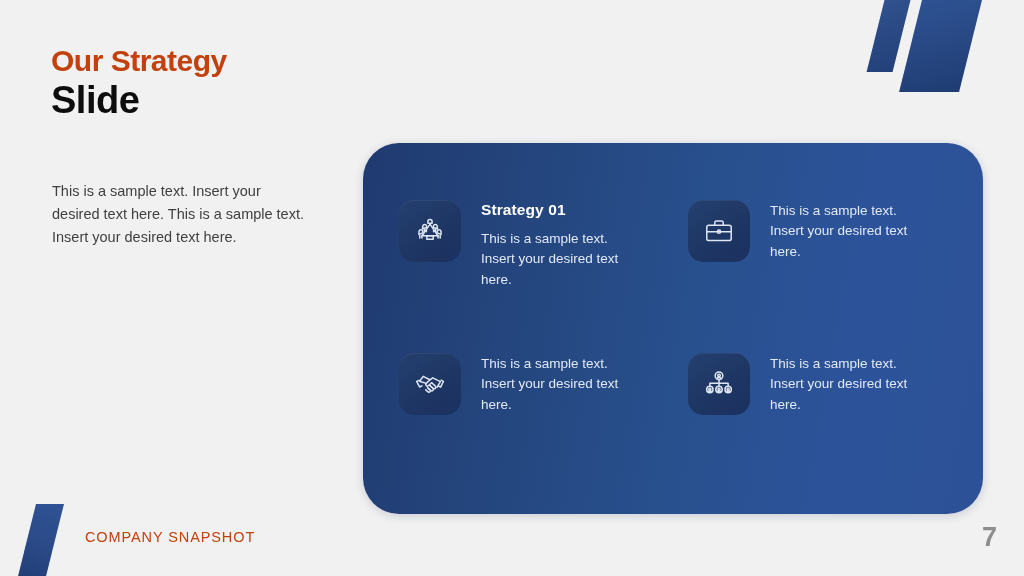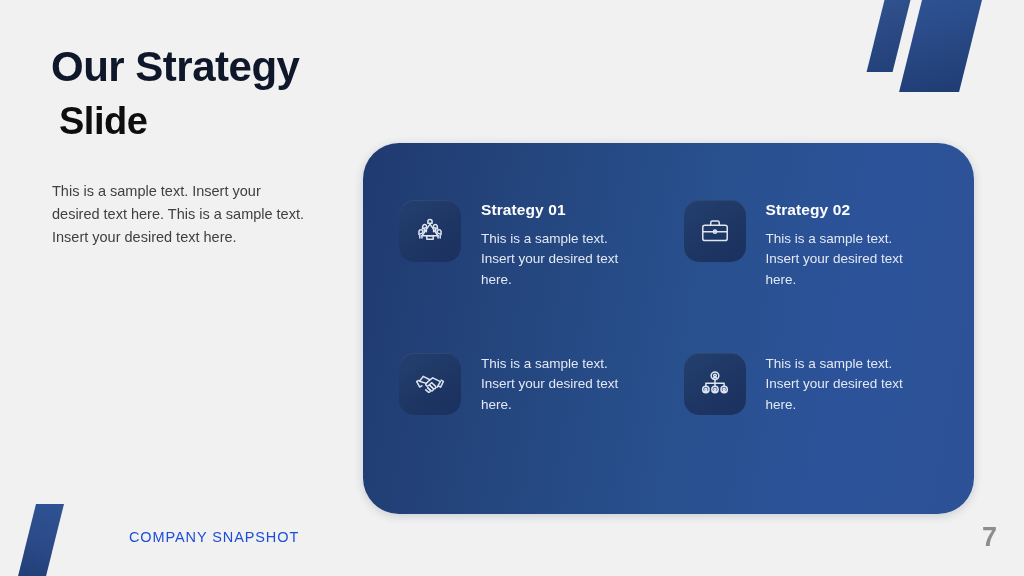--- a/index.html
+++ b/index.html
@@ -45,34 +45,34 @@
   }
 
   
   .title-block {
     position: absolute;
     left: 51px;
     top: 44px;
     width: 300px;
   }
   .title-line1 {
-    font-size: 42px;
+    font-size: 30px;
     font-weight: bold;
     letter-spacing: -0.5px;
-    color: #0f172a;
+    color: #c2410c;
     line-height: 1.1;
     margin: 0;
   }
   .title-line2 {
     font-size: 38px;
     font-weight: bold;
     letter-spacing: -0.5px;
     color: #0d0d0d;
     line-height: 1.25;
-    margin: 8px;
+    margin: 0;
   }
 
   .lead-text {
     position: absolute;
     left: 52px;
     top: 180px;
     width: 252px;
     font-size: 14.5px;
     line-height: 1.58;
     color: #3f3f3f;
@@ -81,20 +81,21 @@
   
   .panel {
     position: absolute;
     left: 363px;
     top: 143px;
     width: 611px;
     height: 371px;
     border-radius: 36px;
     background: linear-gradient(100deg, #1f3a70 0%, #234279 18%, #28508d 52%, #2c539a 78%, #2d5196 100%);
     box-shadow: 0 2px 10px rgba(20, 40, 80, 0.18);
+    padding-left: 9px;
   }
 
   .grid {
     position: absolute;
     left: 36px;
     top: 57px;
     right: 28px;
     bottom: 40px;
     display: grid;
     grid-template-columns: 1fr 1fr;
@@ -149,22 +150,21 @@
     max-width: 152px;
   }
 
   
   .footer-label {
     position: absolute;
     left: 85px;
     top: 529px;
     font-size: 14.5px;
     letter-spacing: 0.9px;
-    color: #1d4ed8;
-    margin-left: 44px;
+    color: #c2410c;
   }
   .page-number {
     position: absolute;
     right: 27px;
     top: 522px;
     font-size: 27px;
     font-weight: bold;
     color: #8d8d8d;
   }
 </style>
@@ -210,21 +210,20 @@
       <div class="item">
         <div class="icon-tile">
           <svg viewBox="0 0 32 32">
             <rect x="4.5" y="10.5" width="23" height="14.5" rx="2"></rect>
             <path d="M12 10.5 V8.2 a1.6 1.6 0 0 1 1.6 -1.6 h4.8 A1.6 1.6 0 0 1 20 8.2 v2.3"></path>
             <path d="M4.5 16.6 h23"></path>
             <circle cx="16" cy="16.6" r="1.5"></circle>
           </svg>
         </div>
         <div class="item-text">
-          <p class="item-title">Strategy 02</p>
           <p class="item-desc">This is a sample text. Insert your desired text here.</p>
         </div>
       </div>
 
       <div class="item">
         <div class="icon-tile">
           <svg viewBox="0 0 32 32">
             <path d="M15.6 12.4 L12.4 15.4 a1.5 1.5 0 0 0 2 2.2 l3.2 -2.8"></path>
             <path d="M17.6 14.8 l3.5 3.2 a1.5 1.5 0 0 1 -2 2.2 l-3.4 -3"></path>
             <path d="M15.7 17.2 l3 2.8 a1.4 1.4 0 0 1 -1.9 2.1 l-3 -2.6"></path>

